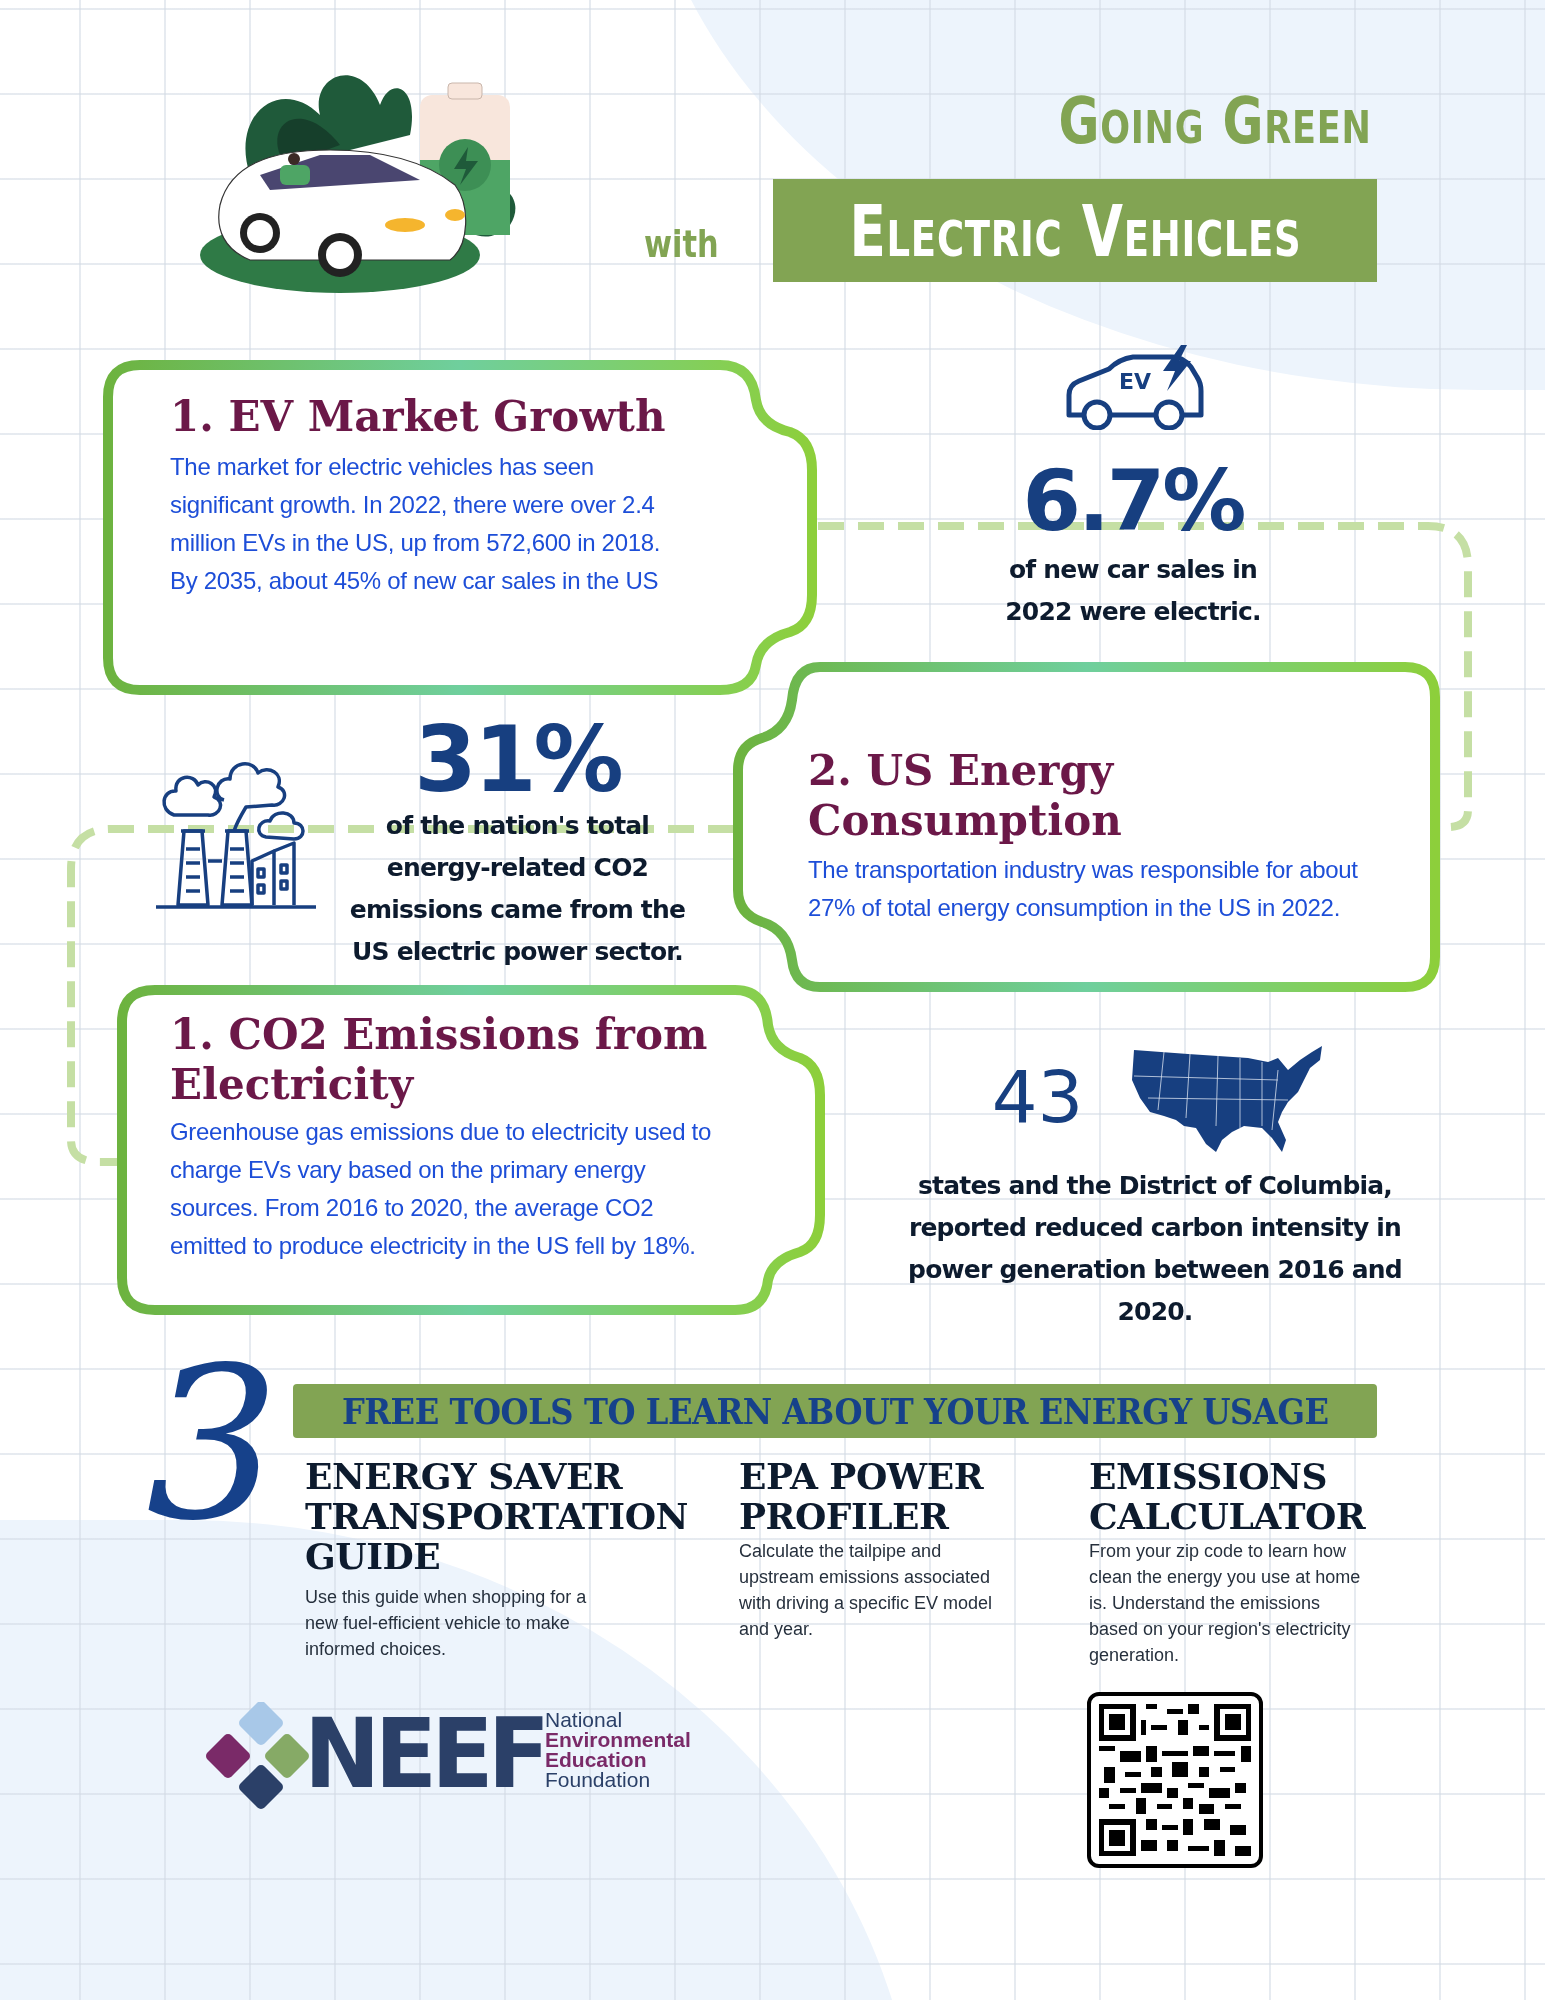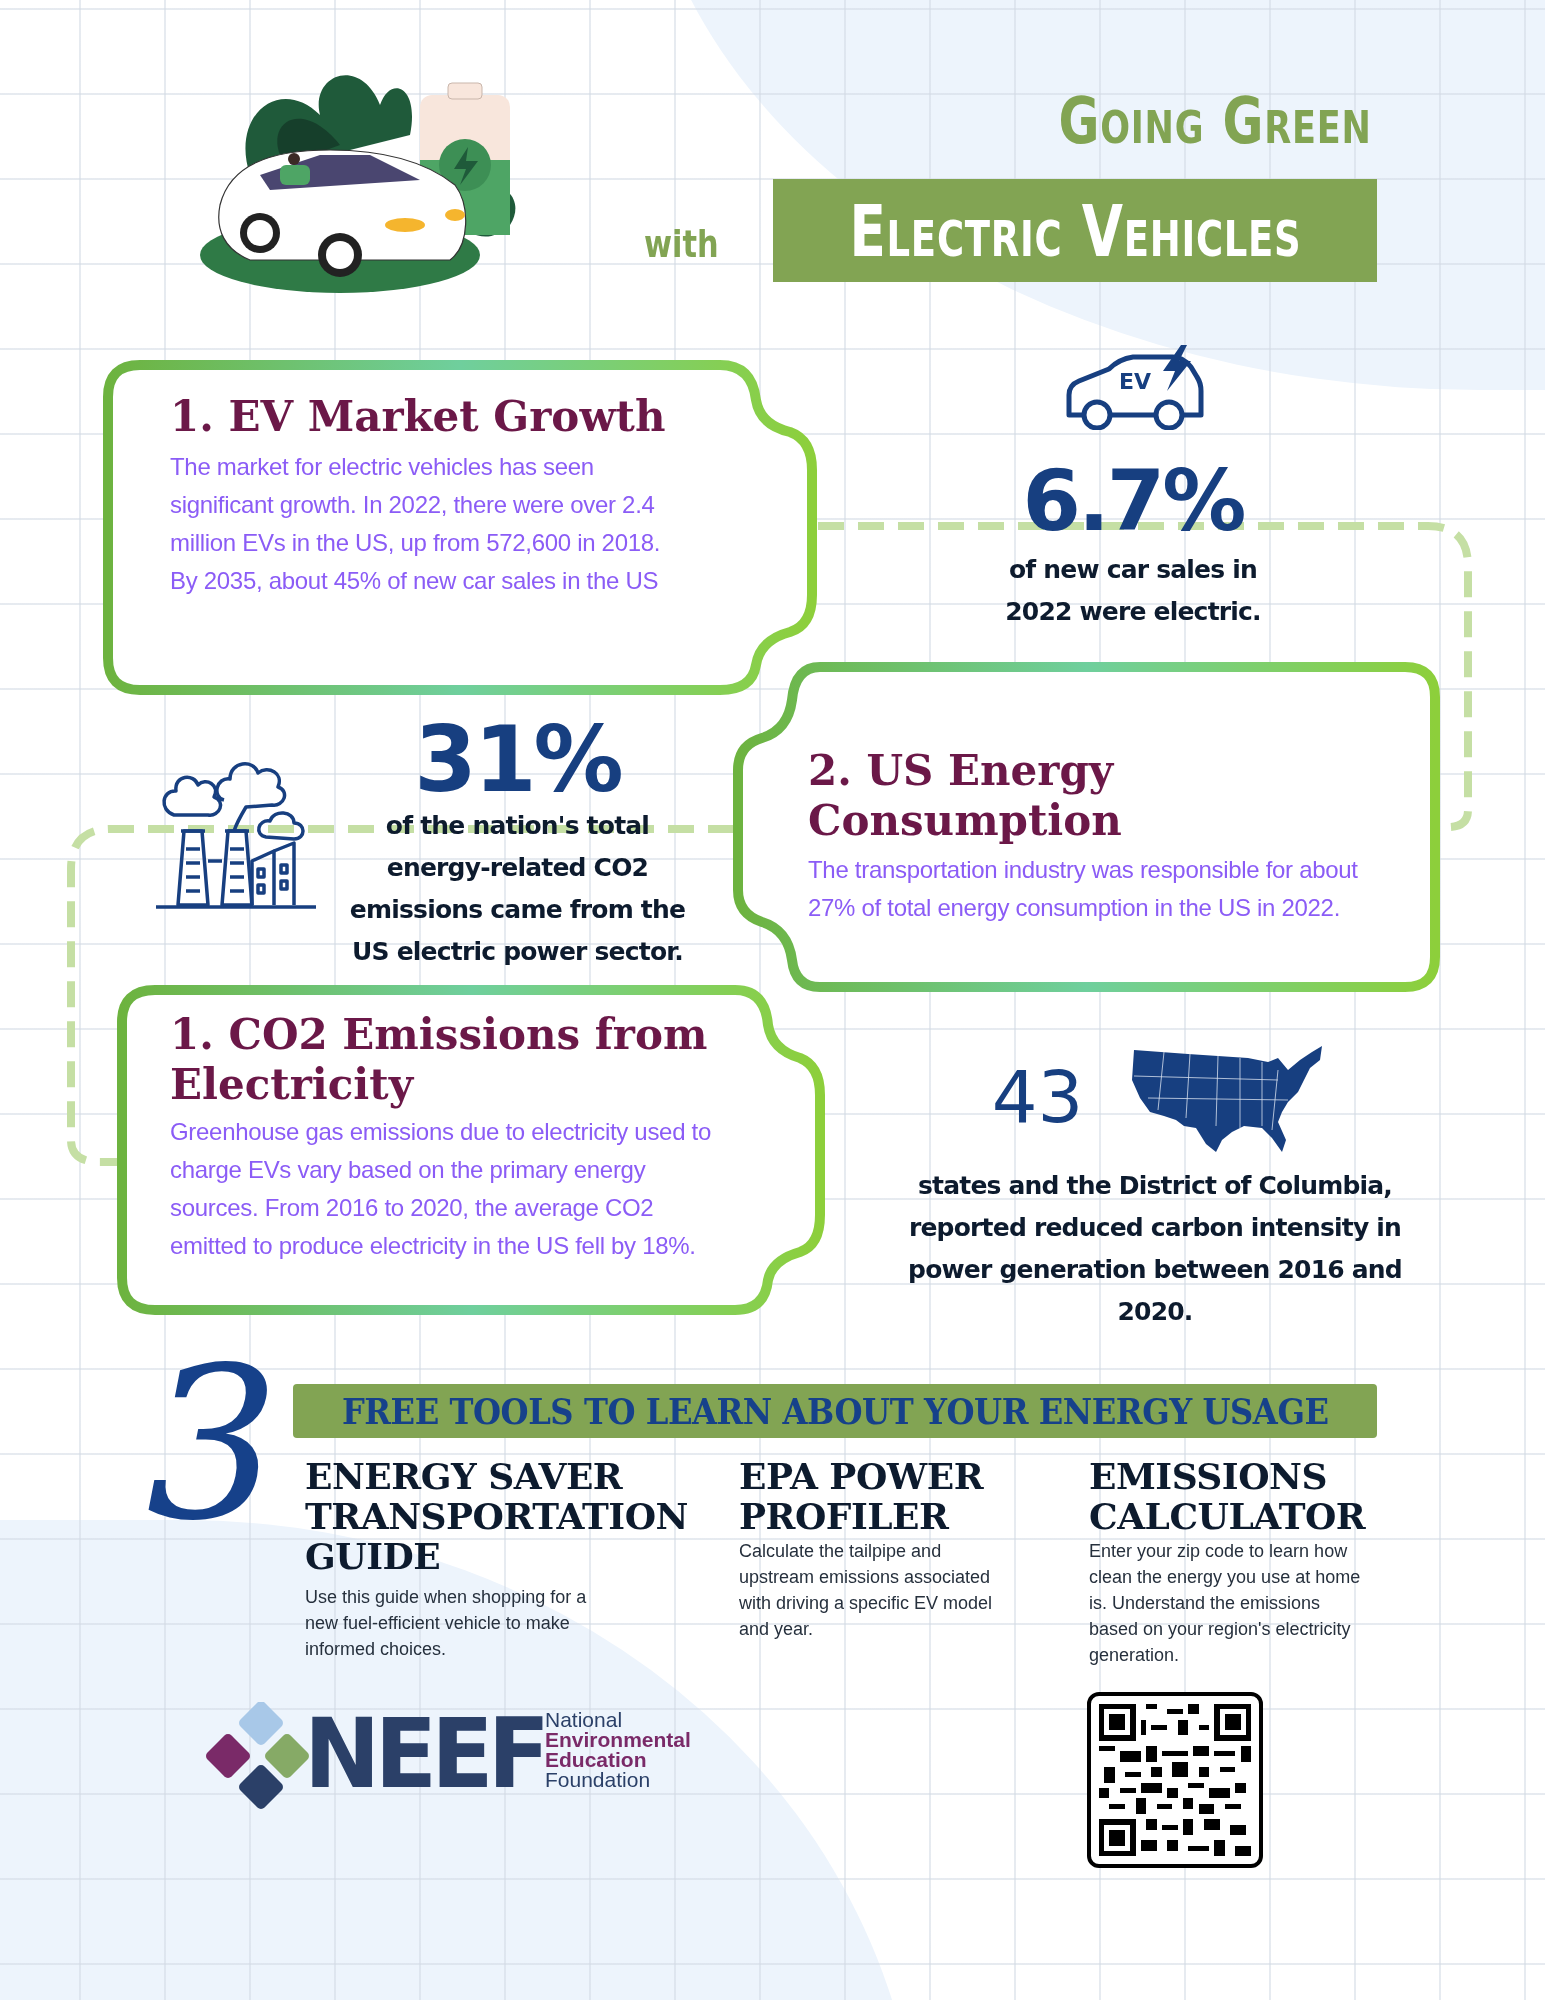--- a/index.html
+++ b/index.html
@@ -42,21 +42,21 @@
     font-family: "DejaVu Sans", sans-serif; font-weight: bold; font-size: 72px; color: #ffffff;
     letter-spacing: 1px; transform: scaleX(0.74); white-space: nowrap; font-variant: small-caps;
   }
 
   
   .box-svg { position: absolute; z-index: 2; overflow: visible; }
   .box-title {
     font-family: "DejaVu Serif", serif; font-weight: bold; color: #6b1848; font-size: 42px; line-height: 1.2;
   }
   .box-body {
-    font-family: "Liberation Sans", sans-serif; color: #8b5cf6; font-size: 24px; line-height: 38px;
+    font-family: "Liberation Sans", sans-serif; color: #1d4ed8; font-size: 24px; line-height: 38px;
     letter-spacing: -0.3px;
   }
 
   .stat-big { font-family: "DejaVu Sans", sans-serif; font-weight: bold; color: #173f80; text-align: center; letter-spacing: -3px; }
   .stat-text { font-family: "DejaVu Sans", sans-serif; font-weight: bold; color: #0d1b2e; text-align: center; font-size: 25px; line-height: 42px; letter-spacing: -0.8px; }
 
   
   .big-three { left: 146px; top: 1340px; font-family: "DejaVu Serif", serif; font-style: italic; font-size: 210px; color: #16418a; line-height: 1; }
   .tools-banner {
     left: 293px; top: 1384px; width: 1084px; height: 54px; background: #82a453; border-radius: 4px;
@@ -259,21 +259,21 @@
     <div>and year.</div>
   </div>
 </div>
 
 <div class="abs" style="left:1089px; top:1456px; width:300px;">
   <div class="tool-title">
     <div>EMISSIONS</div>
     <div>CALCULATOR</div>
   </div>
   <div class="tool-desc" style="margin-top:2px;">
-    <div>Enter your zip code to learn how</div>
+    <div>From your zip code to learn how</div>
     <div>clean the energy you use at home</div>
     <div>is. Understand the emissions</div>
     <div>based on your region's electricity</div>
     <div>generation.</div>
   </div>
 </div>
 
 <div class="abs" style="left:202px; top:1702px; width:505px; height:110px;">
   <svg class="abs" style="left:0; top:0;" width="110" height="110" viewBox="0 0 110 110">
     <rect x="42" y="4" width="34" height="34" rx="5" transform="rotate(45 59 21)" fill="#a8c8e8"></rect>

